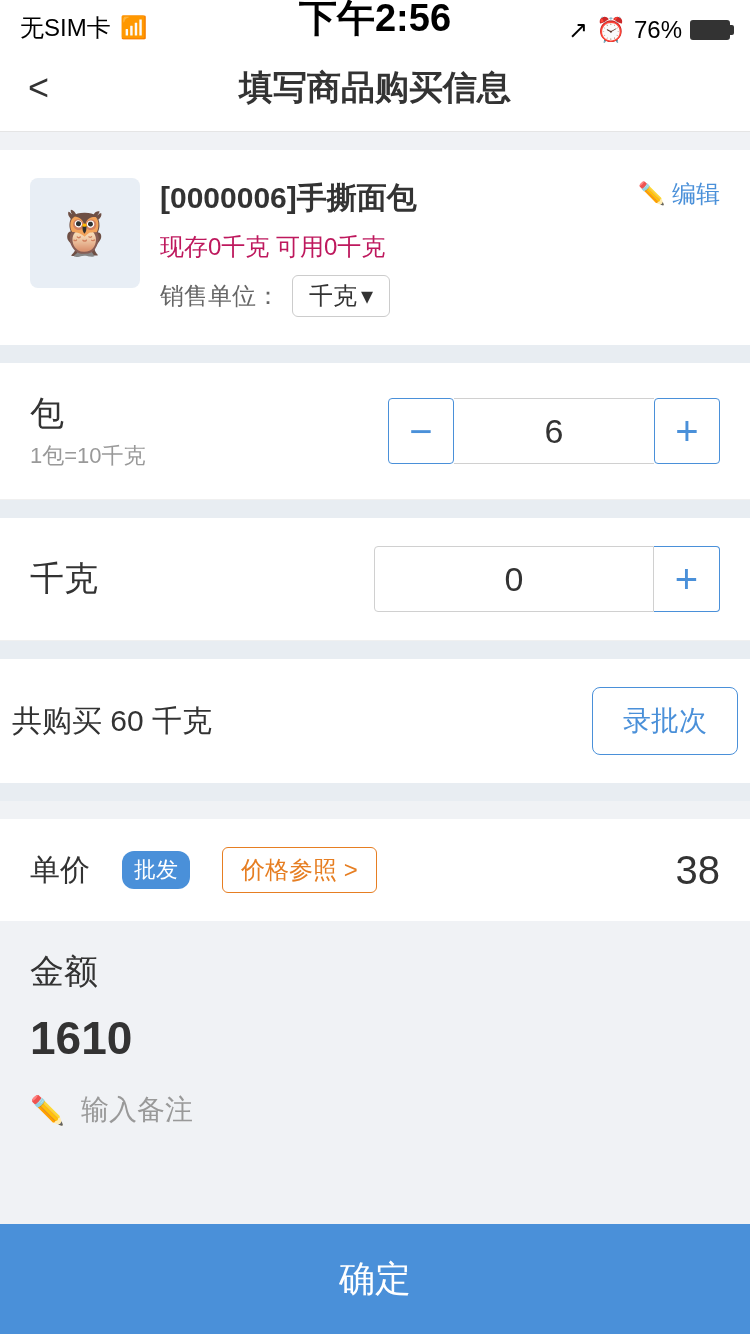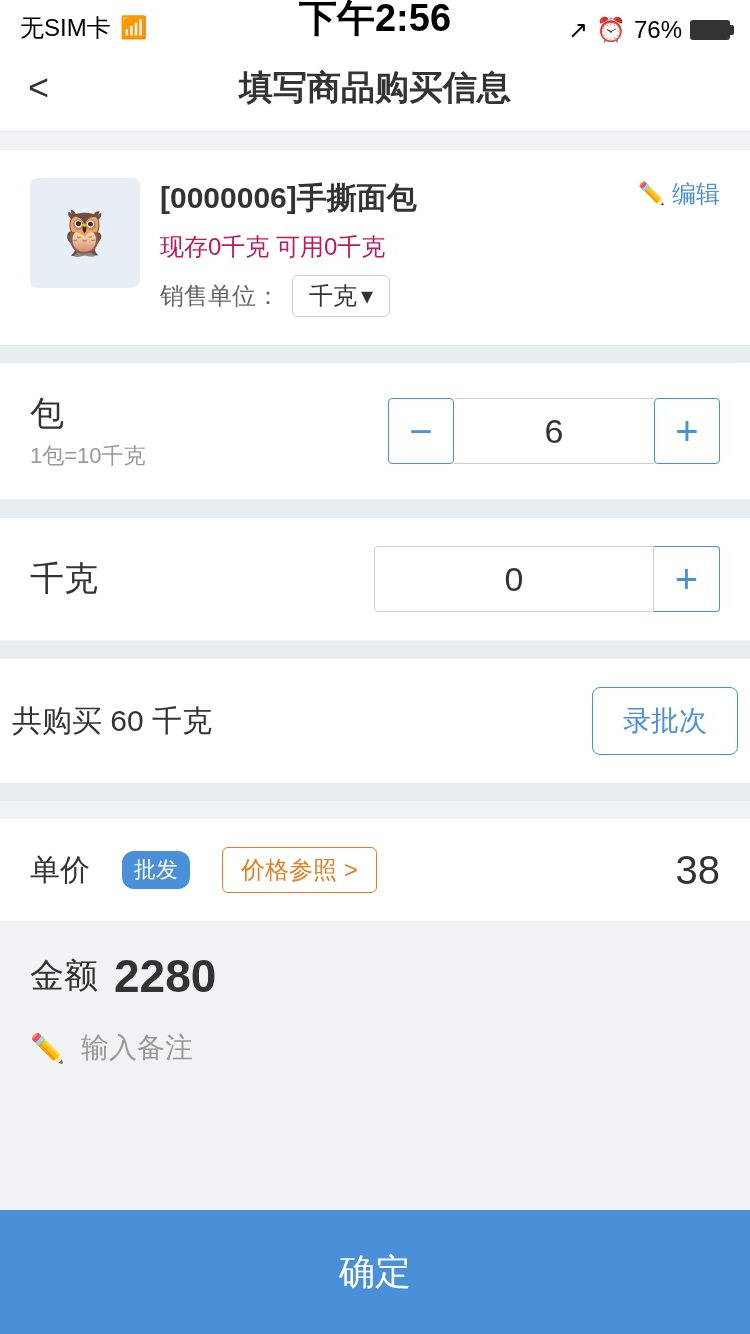--- a/index.html
+++ b/index.html
@@ -308,23 +308,23 @@
       font-weight: 500;
     }
 
     
     .amount-section {
       background: #f0f2f5;
       padding: 28px 30px;
     }
     .amount-row {
       display: flex;
-      align-items: center;
       gap: 16px;
       margin-bottom: 16px;
+      flex-direction: column;
     }
     .amount-label {
       font-size: 34px;
       color: #333;
       font-weight: 500;
     }
     .amount-value {
       font-size: 46px;
       color: #333;
       font-weight: 600;
@@ -350,21 +350,21 @@
       flex: 1;
       min-height: 340px;
     }
 
     
     .bottom-btn {
       position: fixed;
       bottom: 0;
       left: 0;
       width: 750px;
-      height: 124px;
+      height: 110px;
       background: #4a90d9;
       display: flex;
       align-items: center;
       justify-content: center;
       cursor: pointer;
     }
     .bottom-btn-text {
       font-size: 36px;
       color: #fff;
       font-weight: 500;
@@ -463,21 +463,21 @@
       <span class="price-label">单价</span>
       <span class="price-tag">批发</span>
       <button class="price-ref-btn">价格参照 &gt;</button>
       <span class="price-value">38</span>
     </div>
   </div>
 
   <div class="amount-section">
     <div class="amount-row">
       <span class="amount-label">金额</span>
-      <span class="amount-value">2280</span>
+      <span class="amount-value">1610</span>
     </div>
     <div class="remark-row">
       <span class="pencil-icon">✏️</span>
       <span class="remark-text">输入备注</span>
     </div>
   </div>
 
   <div class="empty-space"></div>
 </div>
 

